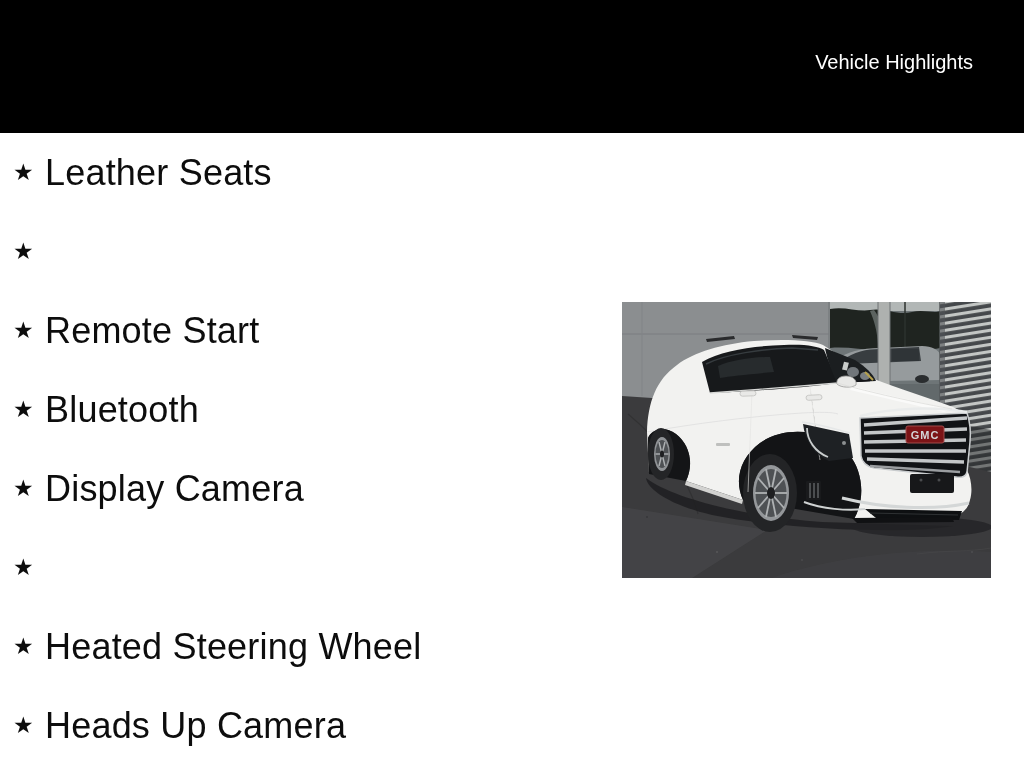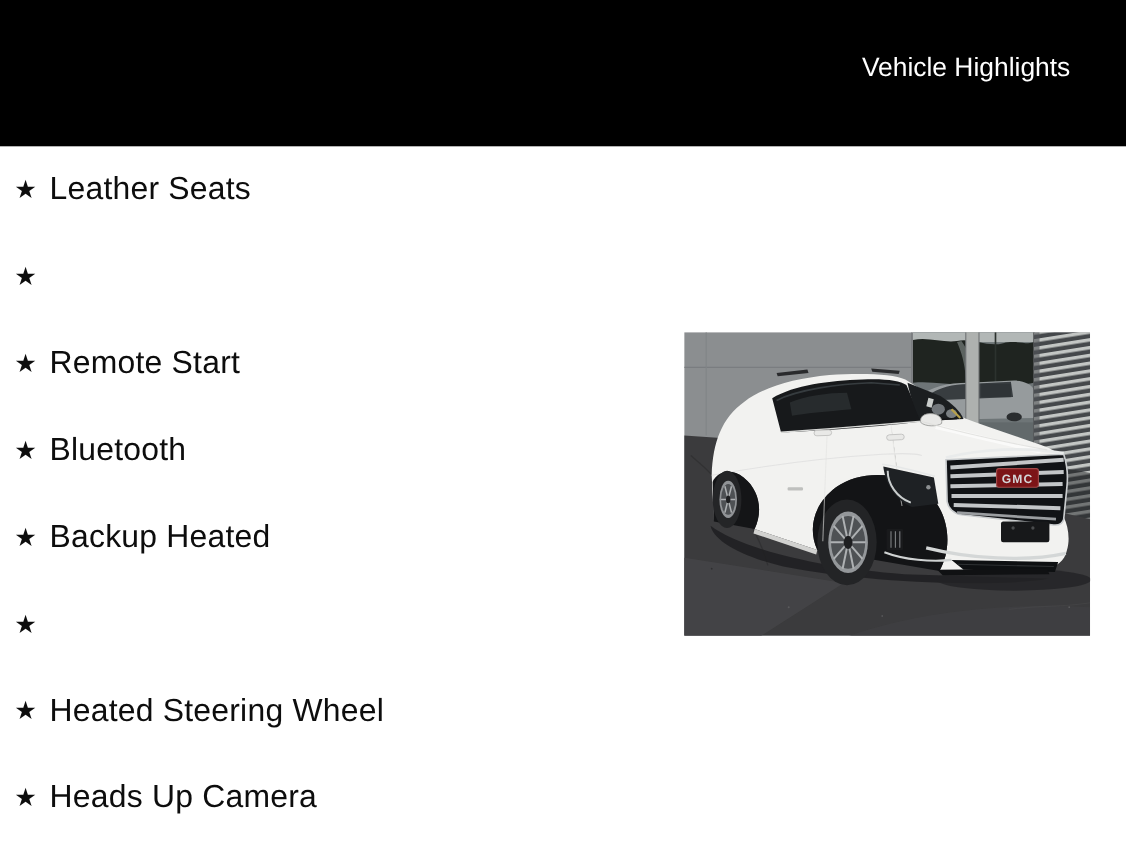--- a/index.html
+++ b/index.html
@@ -10,38 +10,38 @@
     font-family: "Liberation Sans", sans-serif;
   }
   .header-bar {
     position: absolute; top: 0; left: 0;
     width: 1024px; height: 133px;
     background: var(--header-bg, #000000);
   }
   .header-title {
     position: absolute; top: 47px; right: 51px;
     color: var(--header-text, #ffffff);
-    font-size: 24px; line-height: 30px; font-weight: 400;
+    font-size: 20px; line-height: 30px; font-weight: 400;
     white-space: nowrap;
   }
   .highlights-list {
     position: absolute; top: 133px; left: 13px;
     margin: 0; padding: 0; list-style: none;
   }
   .highlight-item {
     display: flex; align-items: center;
     height: 79px;
   }
   .star-bullet {
     width: 32px; flex: 0 0 32px;
     font-size: 23px; line-height: 1;
     color: var(--text, #0d0d0d);
   }
   .highlight-label {
-    font-size: 29px; line-height: 1;
+    font-size: 36px; line-height: 1;
     color: var(--text, #0d0d0d);
     letter-spacing: 0.2px;
     white-space: nowrap;
   }
   .photo-frame {
     position: absolute; left: 622px; top: 302px;
     width: 369px; height: 236px;
   }
   .photo-frame svg { display: block; }
 </style>
@@ -67,21 +67,21 @@
     <span class="highlight-label">Remote Start</span>
   </li>
 
   <li class="highlight-item">
     <span class="star-bullet">★</span>
     <span class="highlight-label">Bluetooth</span>
   </li>
 
   <li class="highlight-item">
     <span class="star-bullet">★</span>
-    <span class="highlight-label">Backup Heated</span>
+    <span class="highlight-label">Display Camera</span>
   </li>
 
   <li class="highlight-item">
     <span class="star-bullet">★</span>
   </li>
 
   <li class="highlight-item">
     <span class="star-bullet">★</span>
     <span class="highlight-label">Heated Steering Wheel</span>
   </li>

